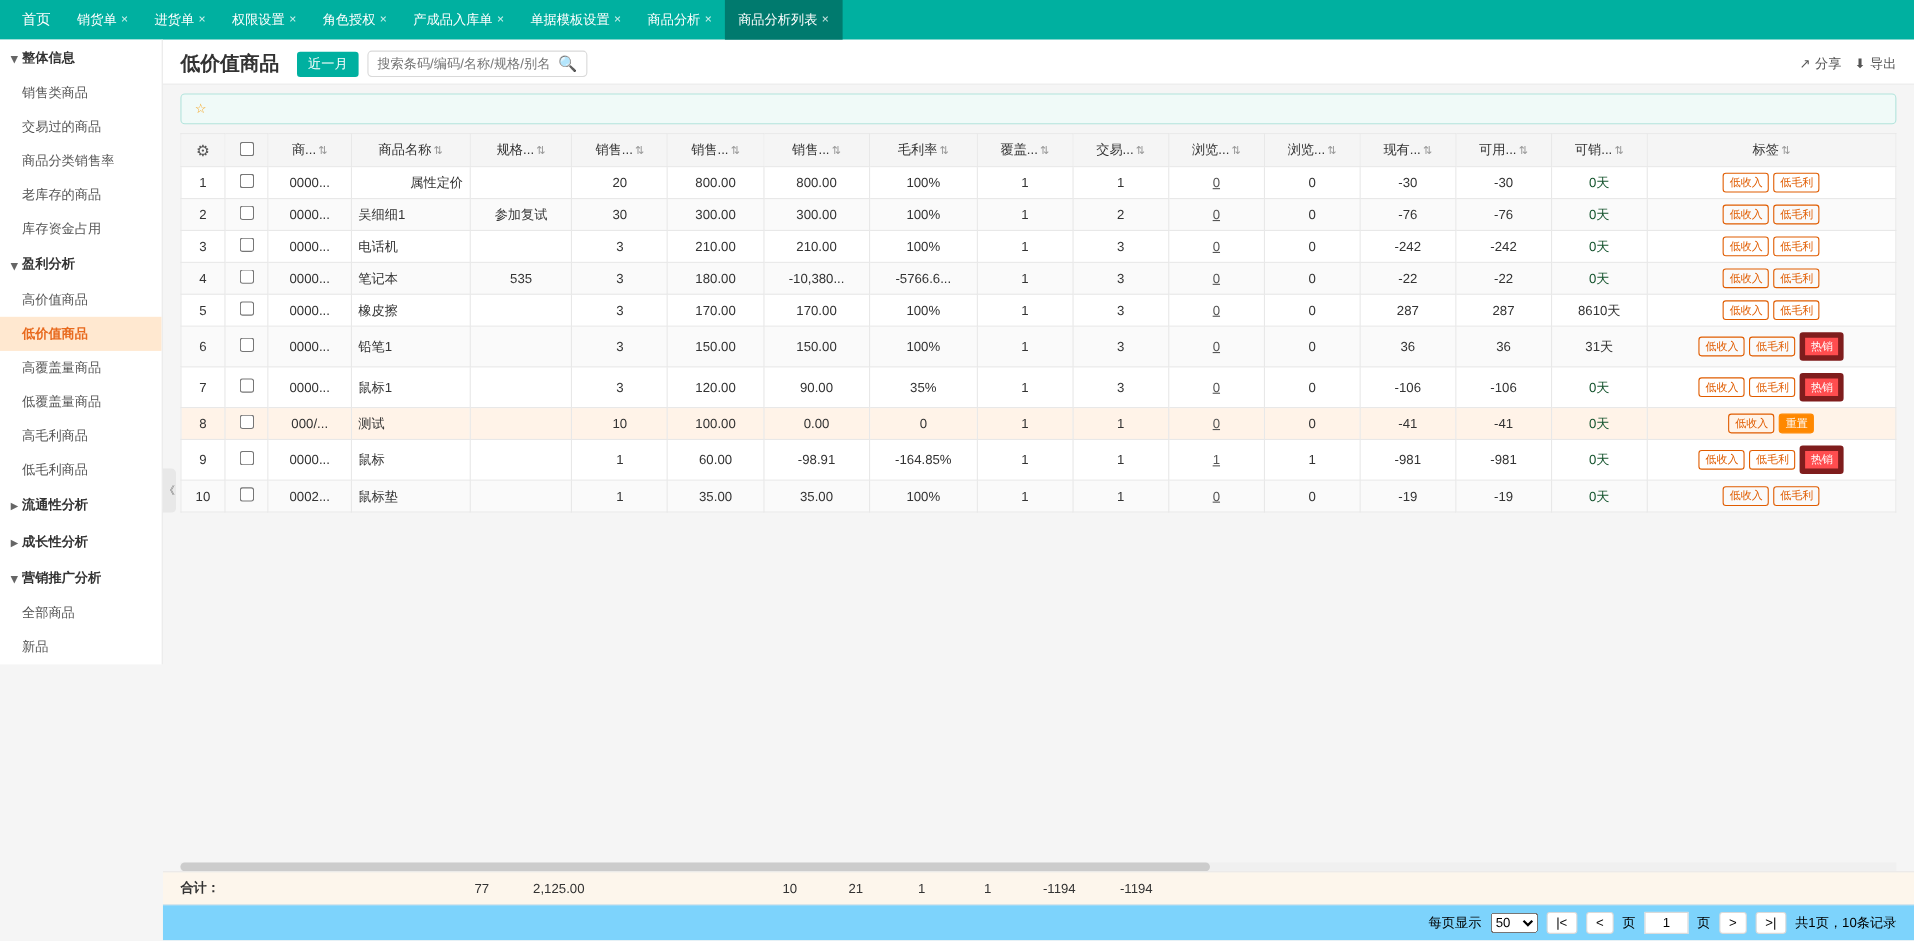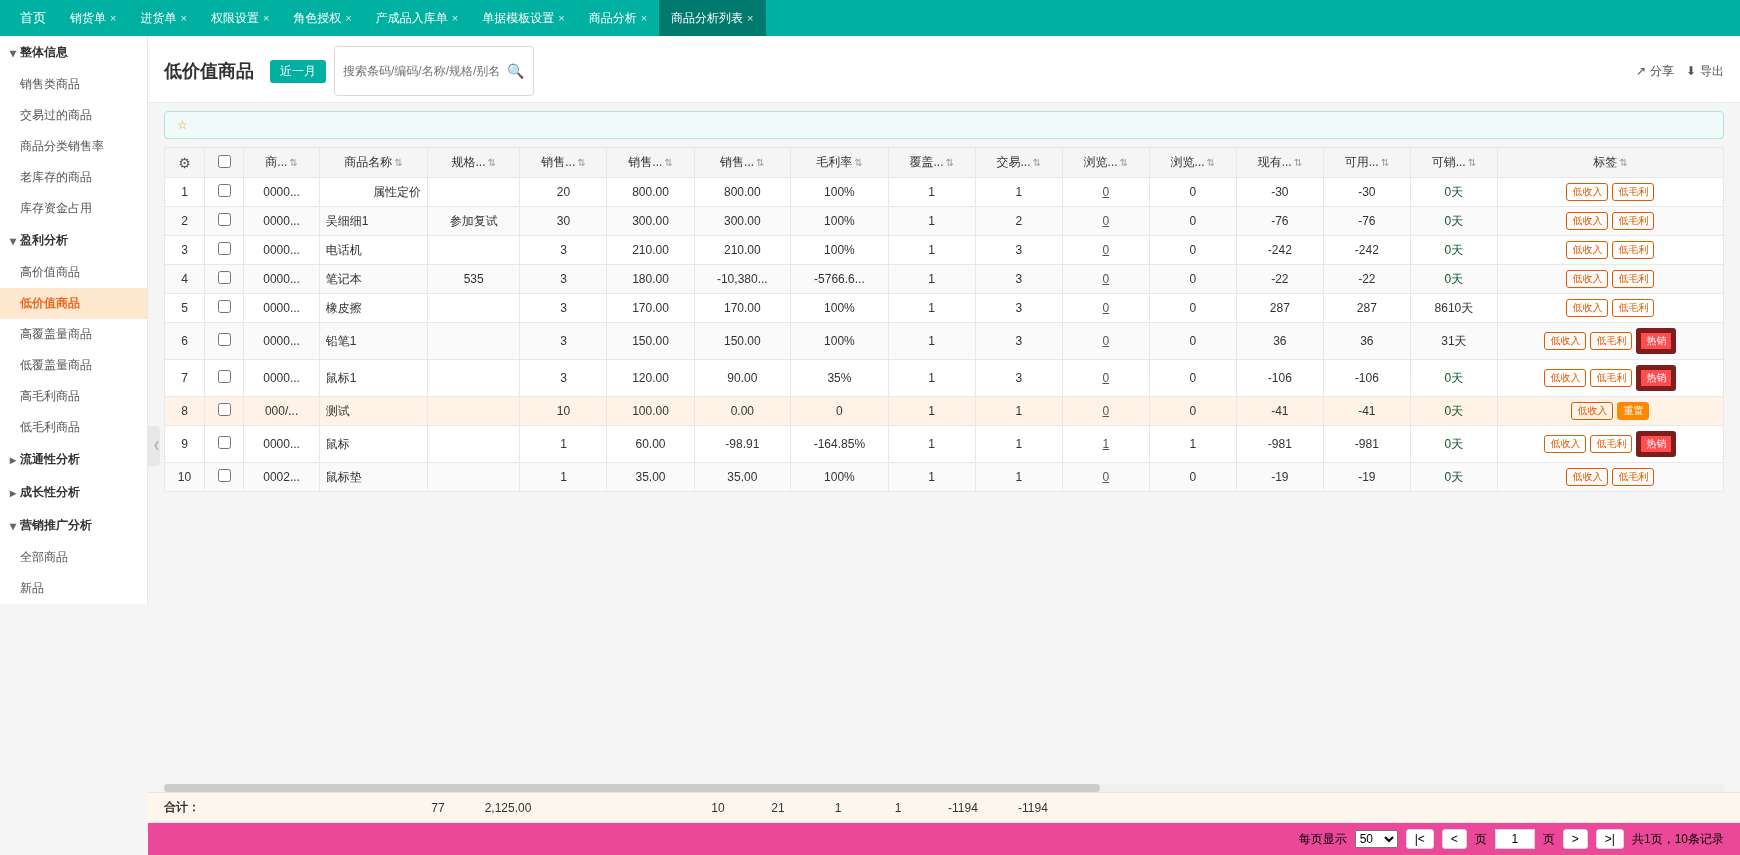--- a/index.html
+++ b/index.html
@@ -93,21 +93,21 @@
       border-radius: 3px;
       padding: 3px 10px;
       cursor: pointer;
       font-size: 12px;
     }
     .search-box {
       display: flex;
       align-items: center;
       border: 1px solid #d9d9d9;
       border-radius: 4px;
-      padding: 16px 8px;
+      padding: 3px 8px;
       background: #fff;
       width: 200px;
     }
     .search-box input {
       border: none;
       outline: none;
       font-size: 12px;
       color: #999;
       width: 170px;
     }
@@ -207,21 +207,21 @@
     }
     .footer-label { font-weight: bold; }
 
     
     .pagination {
       display: flex;
       align-items: center;
       justify-content: flex-end;
       padding: 6px 16px;
       gap: 8px;
-      background: #ec4899;
+      background: #7dd3fc;
       border-top: 1px solid #e8e8e8;
       font-size: 12px;
     }
     .page-btn {
       border: 1px solid #d9d9d9;
       background: #fff;
       padding: 2px 8px;
       cursor: pointer;
       border-radius: 3px;
     }

